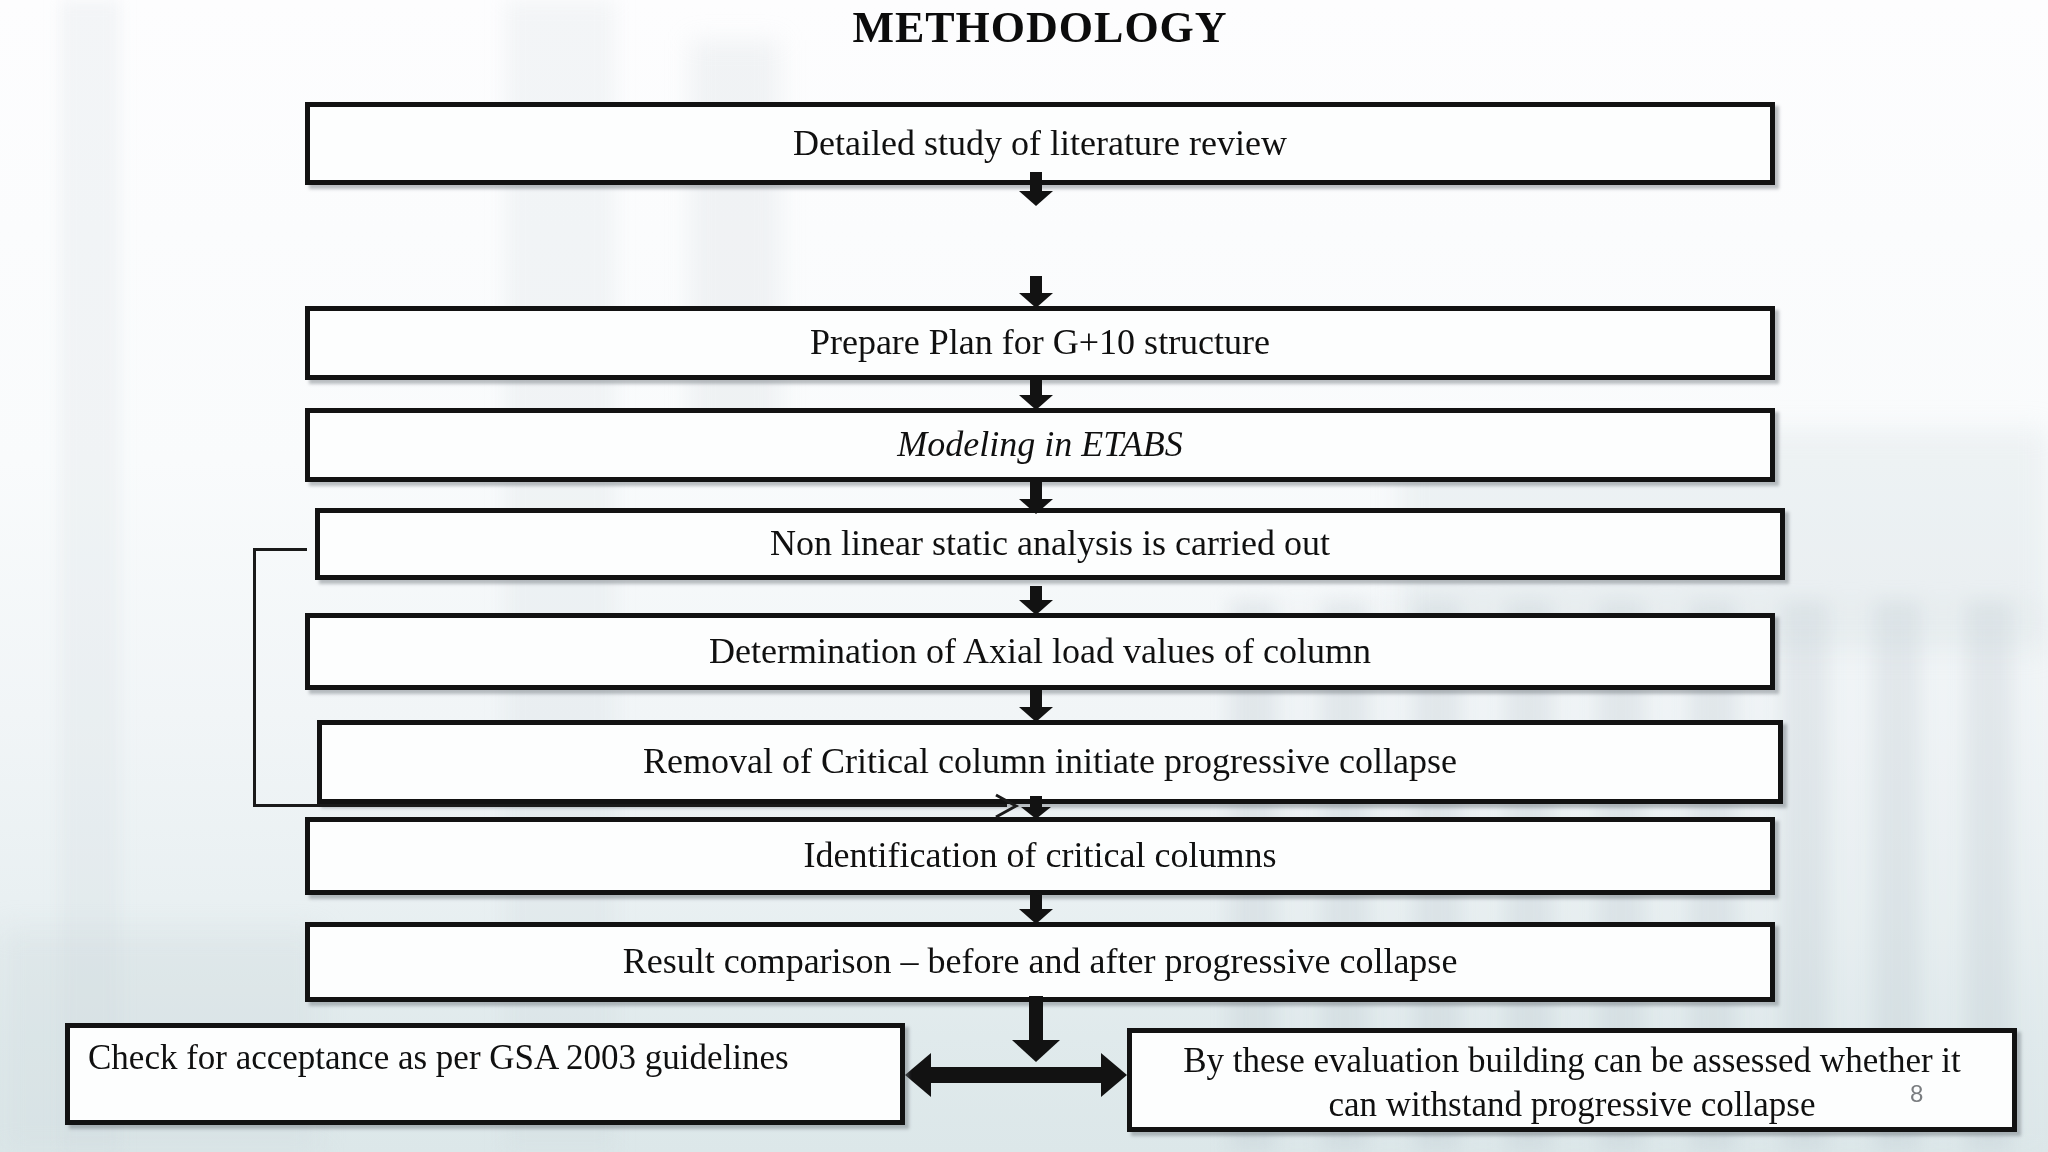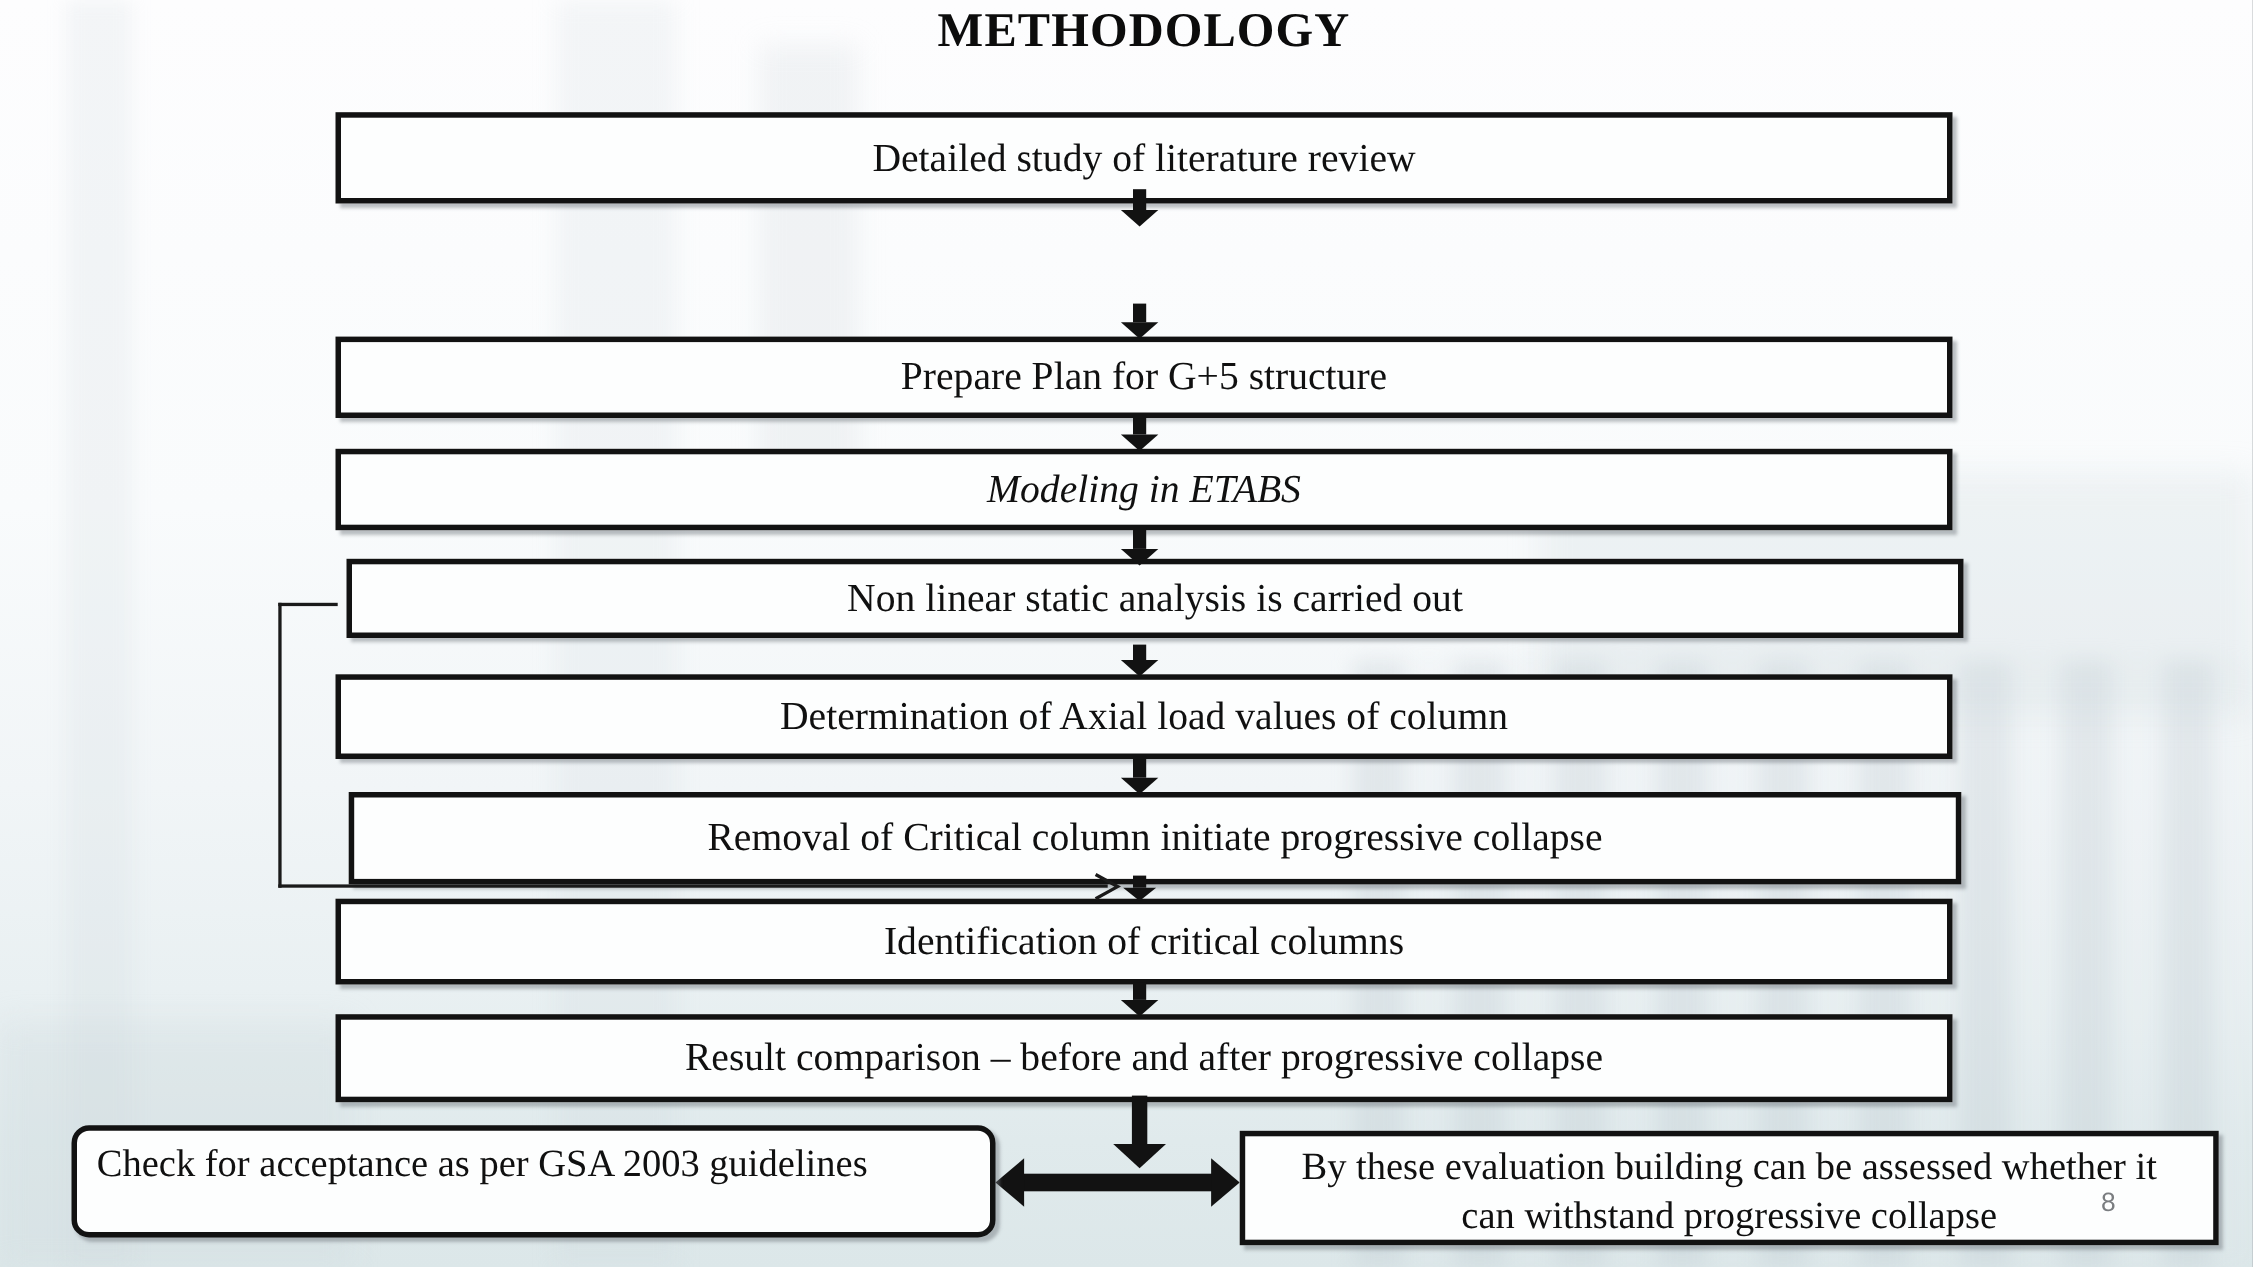--- a/index.html
+++ b/index.html
@@ -32,21 +32,21 @@
     box-shadow:4px 4px 3px rgba(108,116,122,0.45);
     display:flex; align-items:center; justify-content:center;
     font-size:36px; line-height:1.1; text-align:center;
   }
   .bottom-box {
     position:absolute; box-sizing:border-box;
     border:5px solid #121212; background:#fdfefe;
     box-shadow:4px 4px 3px rgba(108,116,122,0.45);
     font-size:35px; line-height:1.25;
   }
-  .bottom-left  { left:65px;  top:1023px; width:840px; height:102px; padding:8px 18px; text-align:left;border-radius:16px; }
+  .bottom-left  { left:65px;  top:1023px; width:840px; height:102px; padding:8px 18px; text-align:left; }
   .bottom-right { left:1127px; top:1028px; width:890px; height:104px; padding:6px 24px; text-align:center; }
 
   
   .arrow-down { position:absolute; left:1019px; width:34px; }
   .arrow-down .stem { position:absolute; left:11px; top:0; width:12px; height:calc(100% - 15px); background:#121212; }
   .arrow-down .head { position:absolute; left:0; bottom:0; width:0; height:0;
     border-left:17px solid transparent; border-right:17px solid transparent; border-top:15px solid #121212; }
   .arrow-down.tiny .stem { height:calc(100% - 12px); }
   .arrow-down.tiny .head { border-left-width:15px; border-right-width:15px; border-top-width:12px; left:2px; }
 
@@ -85,21 +85,21 @@
   <div class="wm wm4"></div>
   <div class="wm wm5"></div>
   <div class="wm wm6"></div>
 
   <div class="title">METHODOLOGY</div>
 
   <div class="flow-box" style="top:102px; height:83px;">
     <span>Detailed study of literature review</span>
   </div>
   <div class="flow-box" style="top:306px; height:74px;">
-    <span>Prepare Plan for G+5 structure</span>
+    <span>Prepare Plan for G+10 structure</span>
   </div>
   <div class="flow-box" style="top:408px; height:74px;font-style:italic;">
     <span>Modeling in ETABS</span>
   </div>
   <div class="flow-box" style="top:508px; height:72px;margin-left:10px;">
     <span>Non linear static analysis is carried out</span>
   </div>
   <div class="flow-box" style="top:613px; height:77px;">
     <span>Determination of Axial load values of column</span>
   </div>

